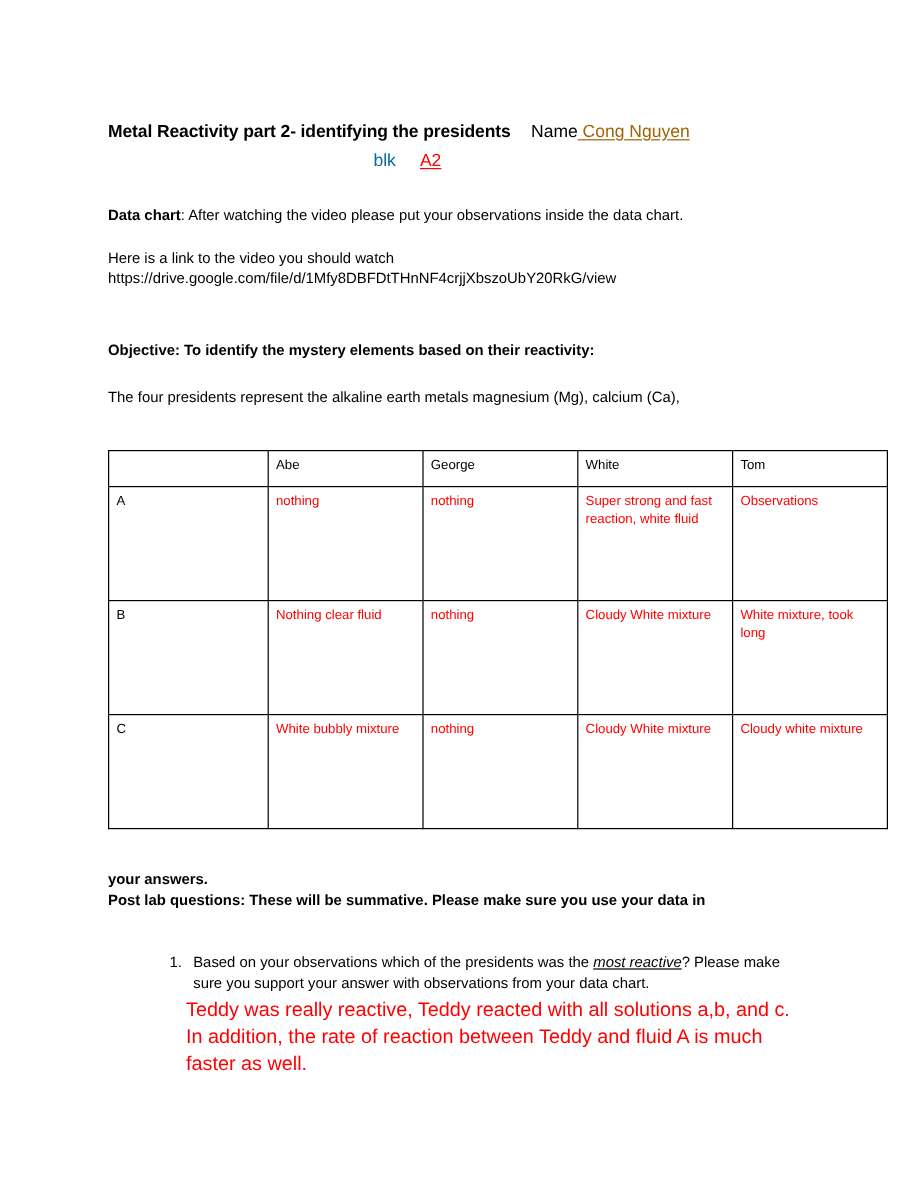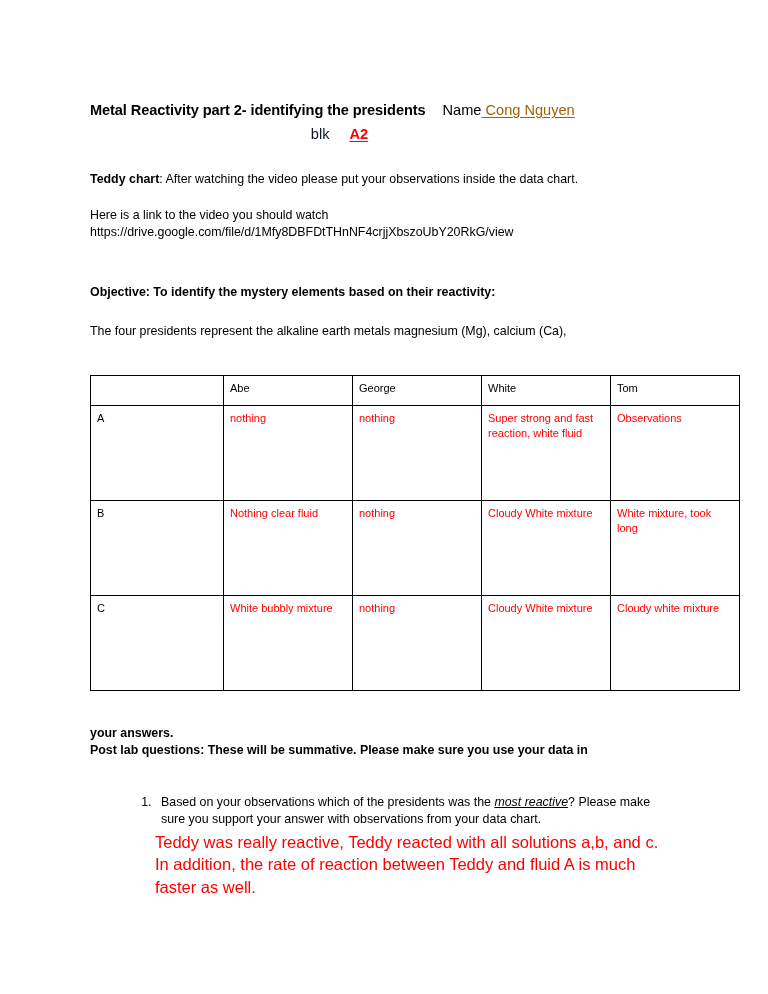--- a/index.html
+++ b/index.html
@@ -58,26 +58,26 @@
     text-underline-offset: 2px;
   }
 
   .blk-row {
     text-align: center;
     font-size: 14.6px;
     line-height: 22px;
     margin-top: 3px;
     padding-right: 88px;
   }
-  .blk-label { color: #0f172a; }
+  .blk-label { color: #0369a1; }
   .blk-value {
     color: #ff0000;
     text-decoration: underline;
     text-underline-offset: 2px;
-    font-weight: bold;
+    font-weight: normal;
     margin-left: 16px;
   }
 
   
   .para {
     font-size: 12.4px;
     line-height: 17.5px;
     margin: 0;
   }
   .spacer-18 { height: 18px; }
@@ -154,21 +154,21 @@
         <span class="name-label">Name</span><span class="name-value"> Cong Nguyen</span>
       </span>
     </div>
 
     <div class="blk-row">
       <span class="blk-label">blk </span><span class="blk-value">A2</span>
     </div>
 
     <div class="spacer-26"></div>
 
-    <p class="para"><b>Teddy chart</b><span>: After watching the video please put your observations inside the data chart.</span></p>
+    <p class="para"><b>Data chart</b><span>: After watching the video please put your observations inside the data chart.</span></p>
 
     <div class="spacer-18"></div>
 
     <p class="para">Here is a link to the video you should watch</p>
     <p class="para">https://drive.google.com/file/d/1Mfy8DBFDtTHnNF4crjjXbszoUbY20RkG/view</p>
 
     <div class="spacer-42"></div>
 
     <p class="bold-para">Objective: To identify the mystery elements based on their reactivity:</p>
 

